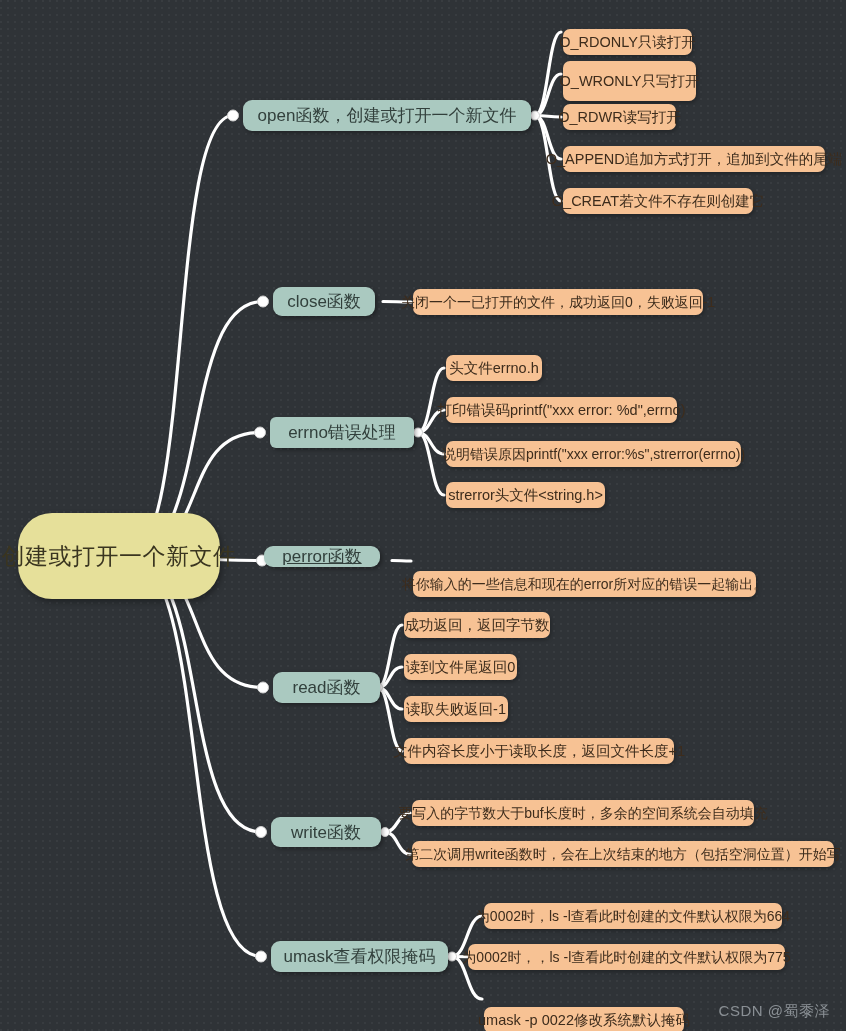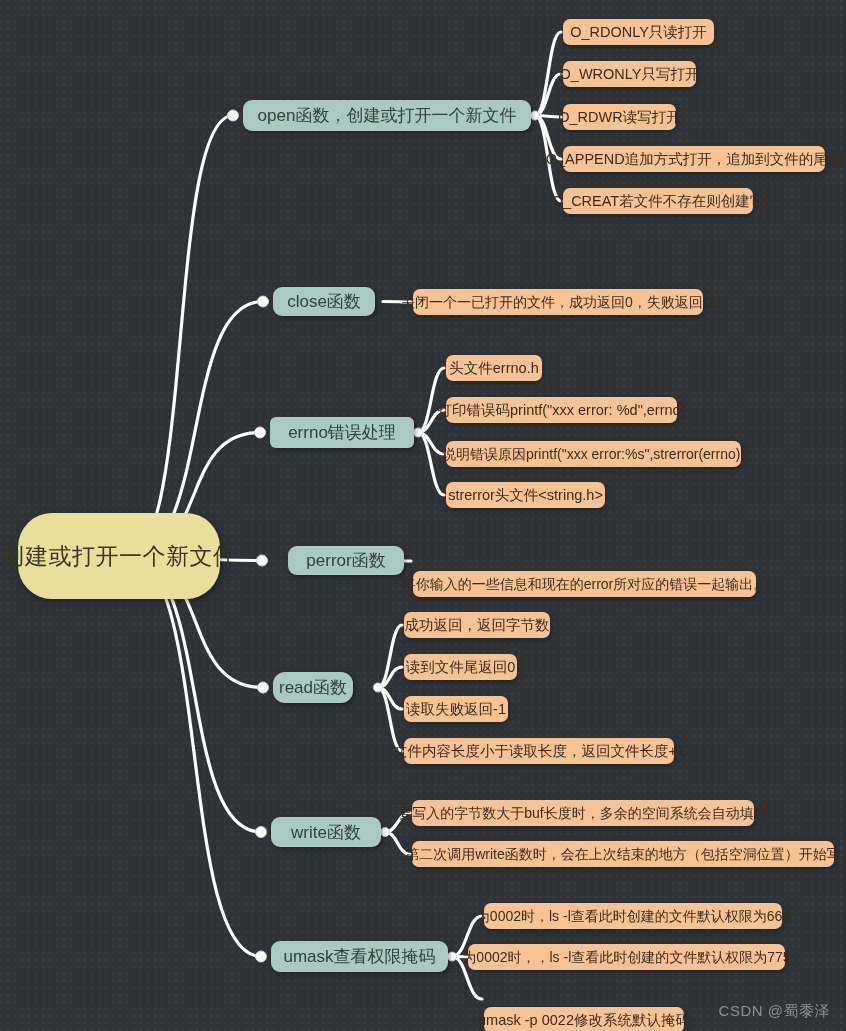--- a/index.html
+++ b/index.html
@@ -135,38 +135,38 @@
   <div id="branch-layer">
       <div class="node branch" style="left: 243px; top: 100px; width: 288px; height: 31px;">
         <span>open函数，创建或打开一个新文件</span>
       </div>
       <div class="node branch" style="left: 273px; top: 287px; width: 102px; height: 29px;">
         <span>close函数</span>
       </div>
       <div class="node branch" style="left: 270px; top: 417px; width: 144px; height: 31px; border-radius: 6px;">
         <span>errno错误处理</span>
       </div>
-      <div class="node branch" style="left: 288px; top: 546px; width: 116px; height: 29px;">
+      <div class="node branch" style="left: 264px; top: 546px; width: 116px; height: 21px; text-decoration: underline;">
         <span>perror函数</span>
       </div>
-      <div class="node branch" style="left: 273px; top: 672px; width: 80px; height: 31px; border-radius: 12px;">
+      <div class="node branch" style="left: 273px; top: 672px; width: 107px; height: 31px;">
         <span>read函数</span>
       </div>
       <div class="node branch" style="left: 271px; top: 817px; width: 110px; height: 30px;">
         <span>write函数</span>
       </div>
       <div class="node branch" style="left: 271px; top: 941px; width: 177px; height: 31px;">
         <span>umask查看权限掩码</span>
       </div>
     </div>
   <div id="leaf-layer">
-      <div class="node leaf" style="left: 563px; top: 19px; width: 151px; height: 26px;">
+      <div class="node leaf" style="left: 563px; top: 29px; width: 129px; height: 26px;">
         <span>O_RDONLY只读打开</span>
       </div>
-      <div class="node leaf" style="left: 563px; top: 61px; width: 133px; height: 26px;">
+      <div class="node leaf" style="left: 563px; top: 61px; width: 133px; height: 40px;">
         <span>O_WRONLY只写打开</span>
       </div>
       <div class="node leaf" style="left: 563px; top: 104px; width: 113px; height: 26px;">
         <span>O_RDWR读写打开</span>
       </div>
       <div class="node leaf" style="left: 563px; top: 146px; width: 262px; height: 26px;">
         <span>O_APPEND追加方式打开，追加到文件的尾端</span>
       </div>
       <div class="node leaf" style="left: 563px; top: 188px; width: 190px; height: 26px;">
         <span>O_CREAT若文件不存在则创建它</span>

